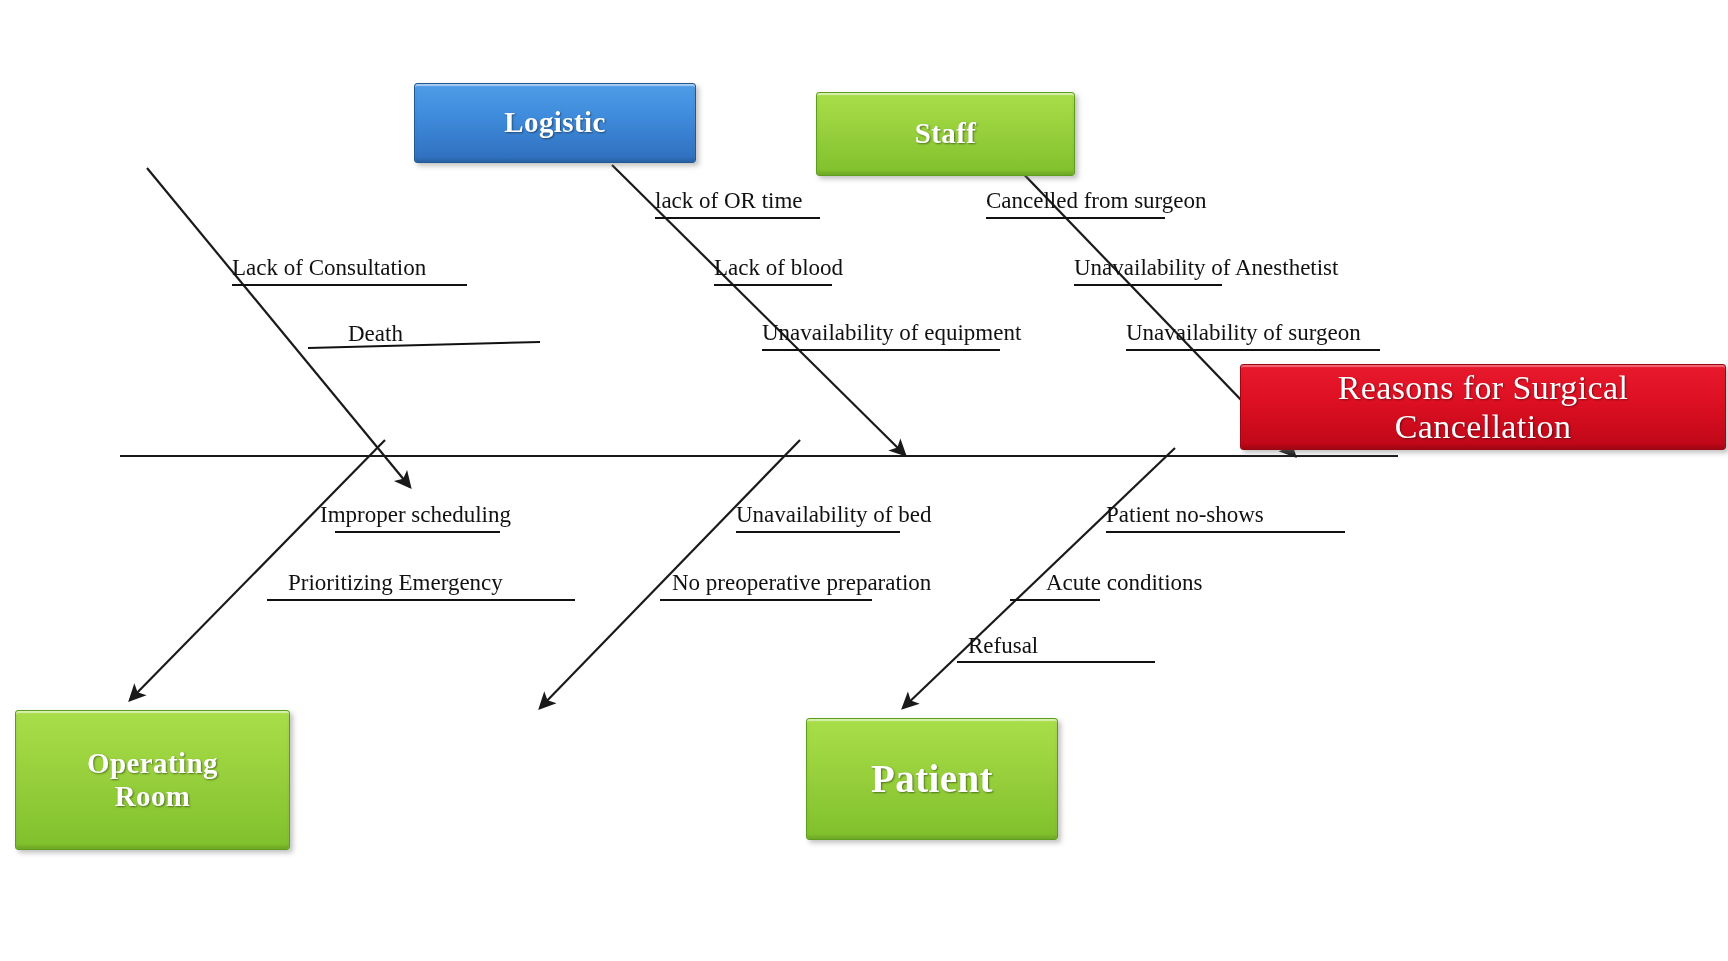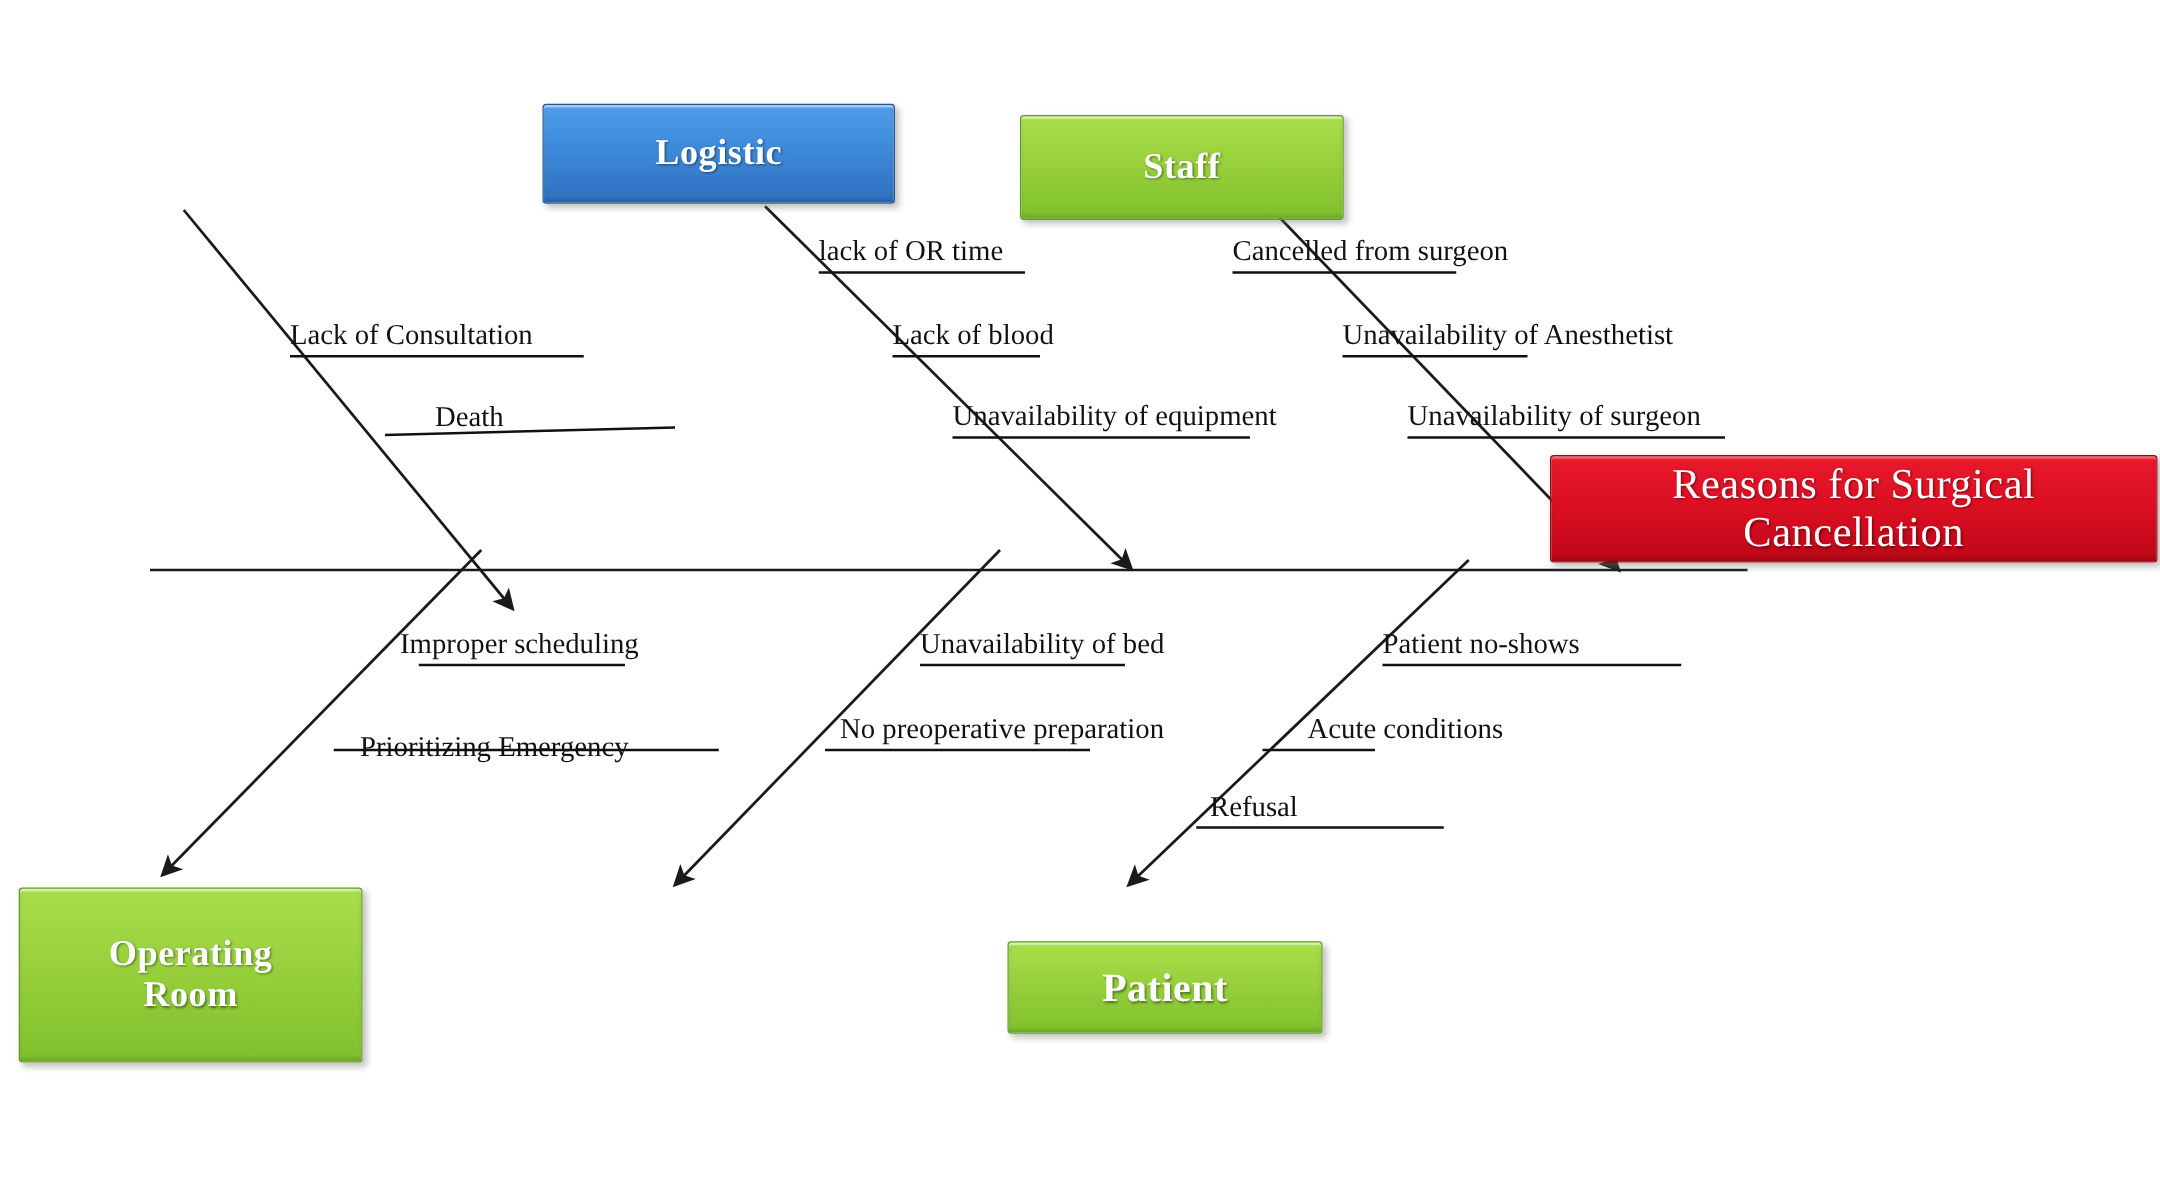--- a/index.html
+++ b/index.html
@@ -102,56 +102,56 @@
     <line x1="335" y1="532" x2="500" y2="532" stroke="#111" stroke-width="2"></line>
     <line x1="267" y1="600" x2="575" y2="600" stroke="#111" stroke-width="2"></line>
     <line x1="736" y1="532" x2="900" y2="532" stroke="#111" stroke-width="2"></line>
     <line x1="660" y1="600" x2="872" y2="600" stroke="#111" stroke-width="2"></line>
     <line x1="1106" y1="532" x2="1345" y2="532" stroke="#111" stroke-width="2"></line>
     <line x1="1010" y1="600" x2="1100" y2="600" stroke="#111" stroke-width="2"></line>
     <line x1="957" y1="662" x2="1155" y2="662" stroke="#111" stroke-width="2"></line>
   </svg>
 
 
-  <div class="cat-box blue" style="left:434px; top:83px; width:282px; height:80px; font-size:29px;">
+  <div class="cat-box blue" style="left:414px; top:83px; width:282px; height:80px; font-size:29px;">
     <span class="bx-label">Logistic</span>
   </div>
 
   <div class="cat-box green" style="left:816px; top:92px; width:259px; height:84px; font-size:29px;">
     <span class="bx-label">Staff</span>
   </div>
 
   <div class="cat-box red" style="left:1240px; top:364px; width:486px; height:86px; font-size:34px; font-weight:normal;">
     <span class="bx-label">Reasons for Surgical
 Cancellation</span>
   </div>
 
   <div class="cat-box green" style="left:15px; top:710px; width:275px; height:140px; font-size:29px;">
     <span class="bx-label">Operating
 Room</span>
   </div>
 
 
-  <div class="cat-box green" style="left:806px; top:718px; width:252px; height:74px; font-size:32px;margin-top:35px;">
+  <div class="cat-box green" style="left:806px; top:718px; width:252px; height:122px; font-size:39px;">
     <span class="bx-label">Patient</span>
   </div>
 
   <div class="cause-label" style="left:232px; top:256px;">Lack of Consultation</div>
   <div class="cause-label" style="left:348px; top:322px;">Death</div>
 
   <div class="cause-label" style="left:655px; top:189px;">lack of OR time</div>
   <div class="cause-label" style="left:714px; top:256px;">Lack of blood</div>
   <div class="cause-label" style="left:762px; top:321px;">Unavailability of equipment</div>
 
   <div class="cause-label" style="left:986px; top:189px;">Cancelled from surgeon</div>
   <div class="cause-label" style="left:1074px; top:256px;">Unavailability of Anesthetist</div>
   <div class="cause-label" style="left:1126px; top:321px;">Unavailability of surgeon</div>
 
   <div class="cause-label" style="left:320px; top:503px;">Improper scheduling</div>
-  <div class="cause-label" style="left:288px; top:586px;">Prioritizing Emergency</div>
+  <div class="cause-label" style="left:288px; top:571px;">Prioritizing Emergency</div>
 
   <div class="cause-label" style="left:736px; top:503px;">Unavailability of bed</div>
   <div class="cause-label" style="left:672px; top:571px;">No preoperative preparation</div>
 
   <div class="cause-label" style="left:1106px; top:503px;">Patient no-shows</div>
   <div class="cause-label" style="left:1046px; top:571px;">Acute conditions</div>
   <div class="cause-label" style="left:968px; top:634px;">Refusal</div>
 
 </div>
 

